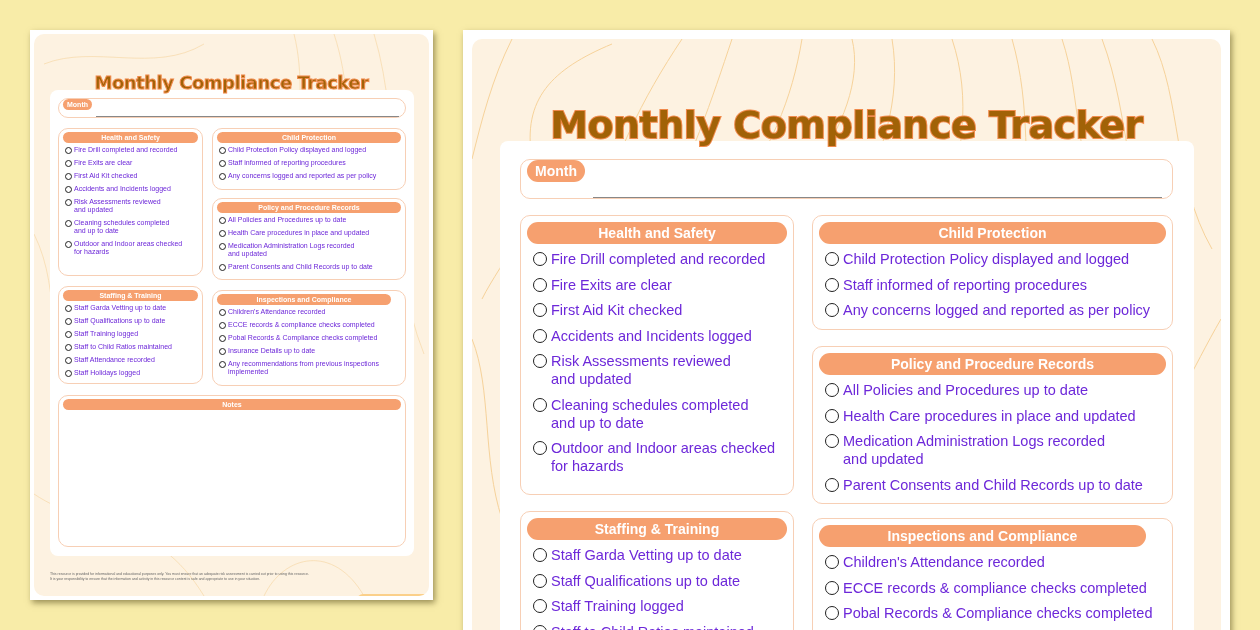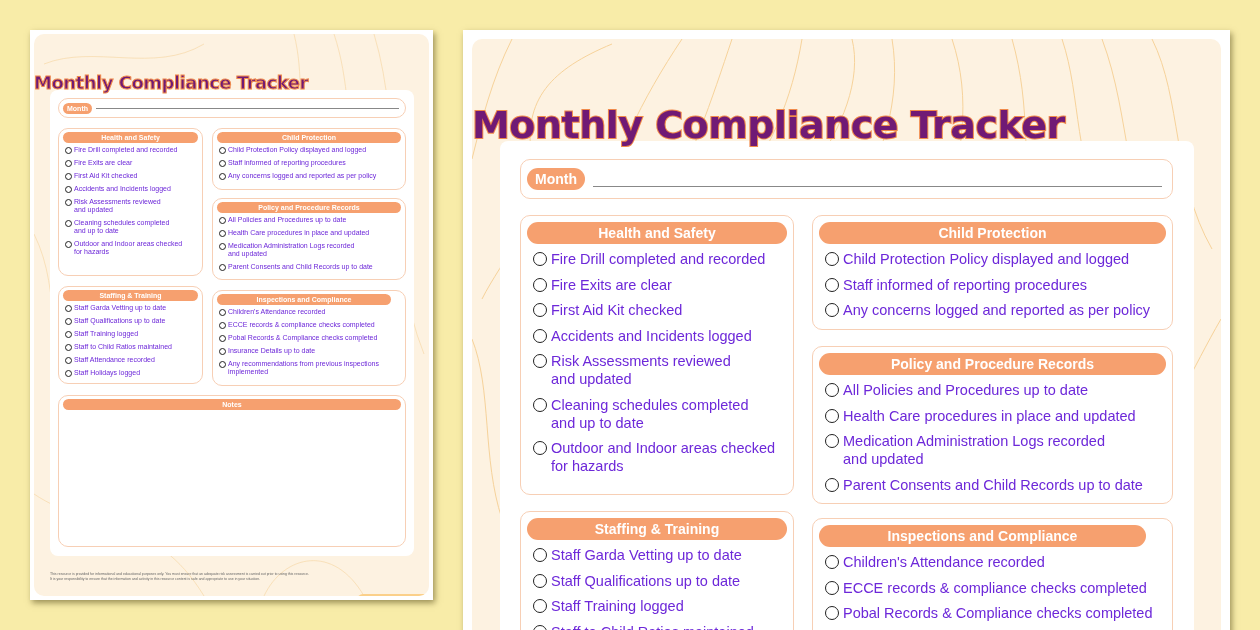--- a/index.html
+++ b/index.html
@@ -3,21 +3,21 @@
 <meta charset="utf-8">
 <style>
   * { box-sizing: border-box; margin: 0; padding: 0; }
   html, body { width: 1260px; height: 630px; overflow: hidden; }
   body { background: #f8eca8; font-family: "Liberation Sans", sans-serif; position: relative; }
 
   .sheet { position: absolute; background: #fff; box-shadow: 2px 3px 6px rgba(80,70,20,0.55); overflow: hidden; }
   .paper { position: absolute; background: #fdf2e1; border-radius: 10px; overflow: hidden; }
   .paper svg.contours { position: absolute; left: 0; top: 0; width: 100%; height: 100%; }
 
-  .title { position: absolute; left: 0; right: 0; color: #701a75; font-weight: 900;
+  .title { position: absolute; left: 0; right: 0; text-align: center; color: #a16207; font-weight: 900;
            font-family: "DejaVu Sans", sans-serif; letter-spacing: -0.5px; z-index: 2; }
   .panel { position: absolute; background: #fff; border-radius: 8px; z-index: 1; }
 
   .box { position: absolute; border: 1px solid #f7cfb5; border-radius: 10px; background: #fff; }
   .pill { background: #f6a06f; color: #fff; font-weight: bold; text-align: center; border-radius: 999px; }
 
   .item { display: flex; align-items: flex-start; color: #6d28d9; }
   .radio { flex: 0 0 auto; border: 1.6px solid #222; border-radius: 50%; }
 
   
@@ -25,21 +25,21 @@
   .big .pill { font-size: 14px; height: 22px; line-height: 22px; margin: 6px 6px 6px 6px; }
   .big .item { font-size: 14.5px; line-height: 18px; margin: 0 0 7.5px 12px; }
   .big .radio { width: 14px; height: 14px; margin: 2px 4px 0 0; }
 
   
   .small .title { font-size: 18px; -webkit-text-stroke: 1px #f08a4b; }
   .small .pill { font-size: 7px; height: 11px; line-height: 11px; margin: 3px 4px 3px 4px; }
   .small .item { font-size: 7px; line-height: 8px; margin: 0 0 5px 6px; }
   .small .radio { width: 7px; height: 7px; border-width: 0.8px; margin: 0.5px 2px 0 0; }
 
-  .month-row { display: flex; align-items: center; }
+  .month-row { display: flex; }
   .month-line { flex: 1; border-bottom: 1px solid #888; }
 
   .footer-text { position: absolute; font-size: 3.5px; line-height: 4.5px; color: #666; }
   .twinkl-tab { position: absolute; background: #fbd08a; border-radius: 6px 0 0 0; display: flex; align-items: center; justify-content: center; }
   .twinkl-logo { background: #fff; border-radius: 8px; color: #2a98d6; font-weight: bold; font-size: 9px; padding: 1px 4px; }
 </style>
 </head>
 <body>
 
 <div class="sheet small" style="left:30px;top:30px;width:403px;height:570px;">

